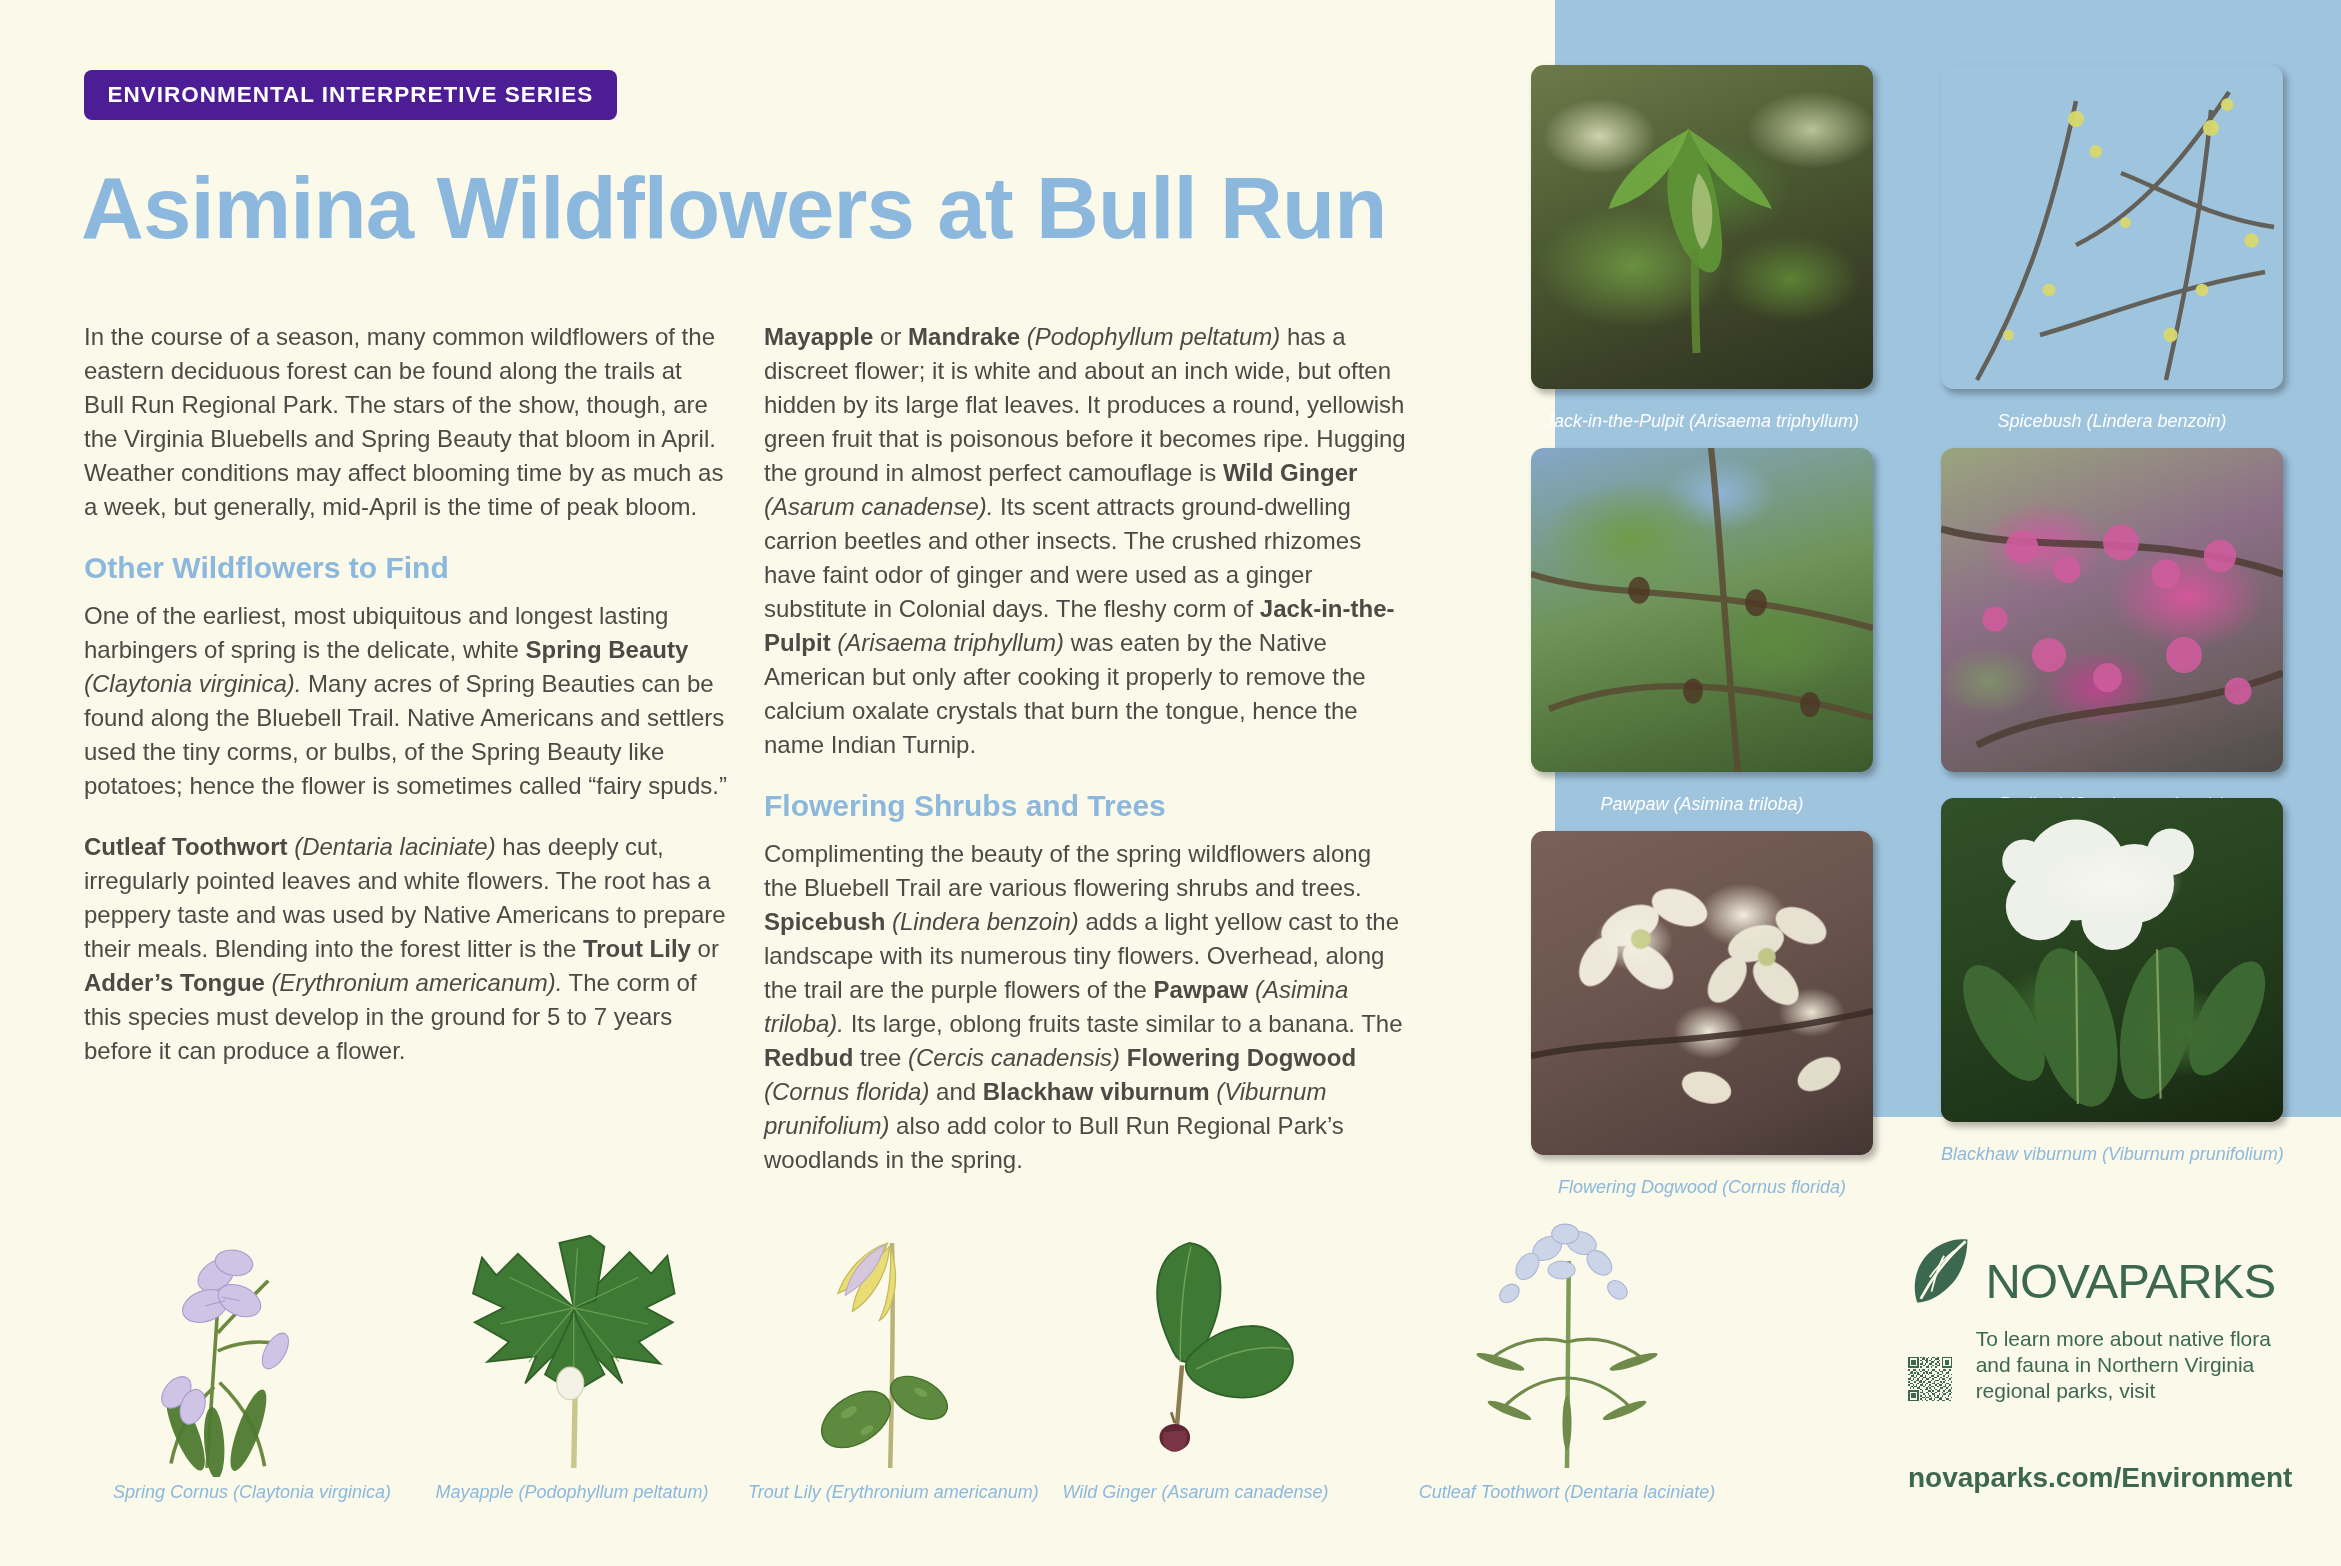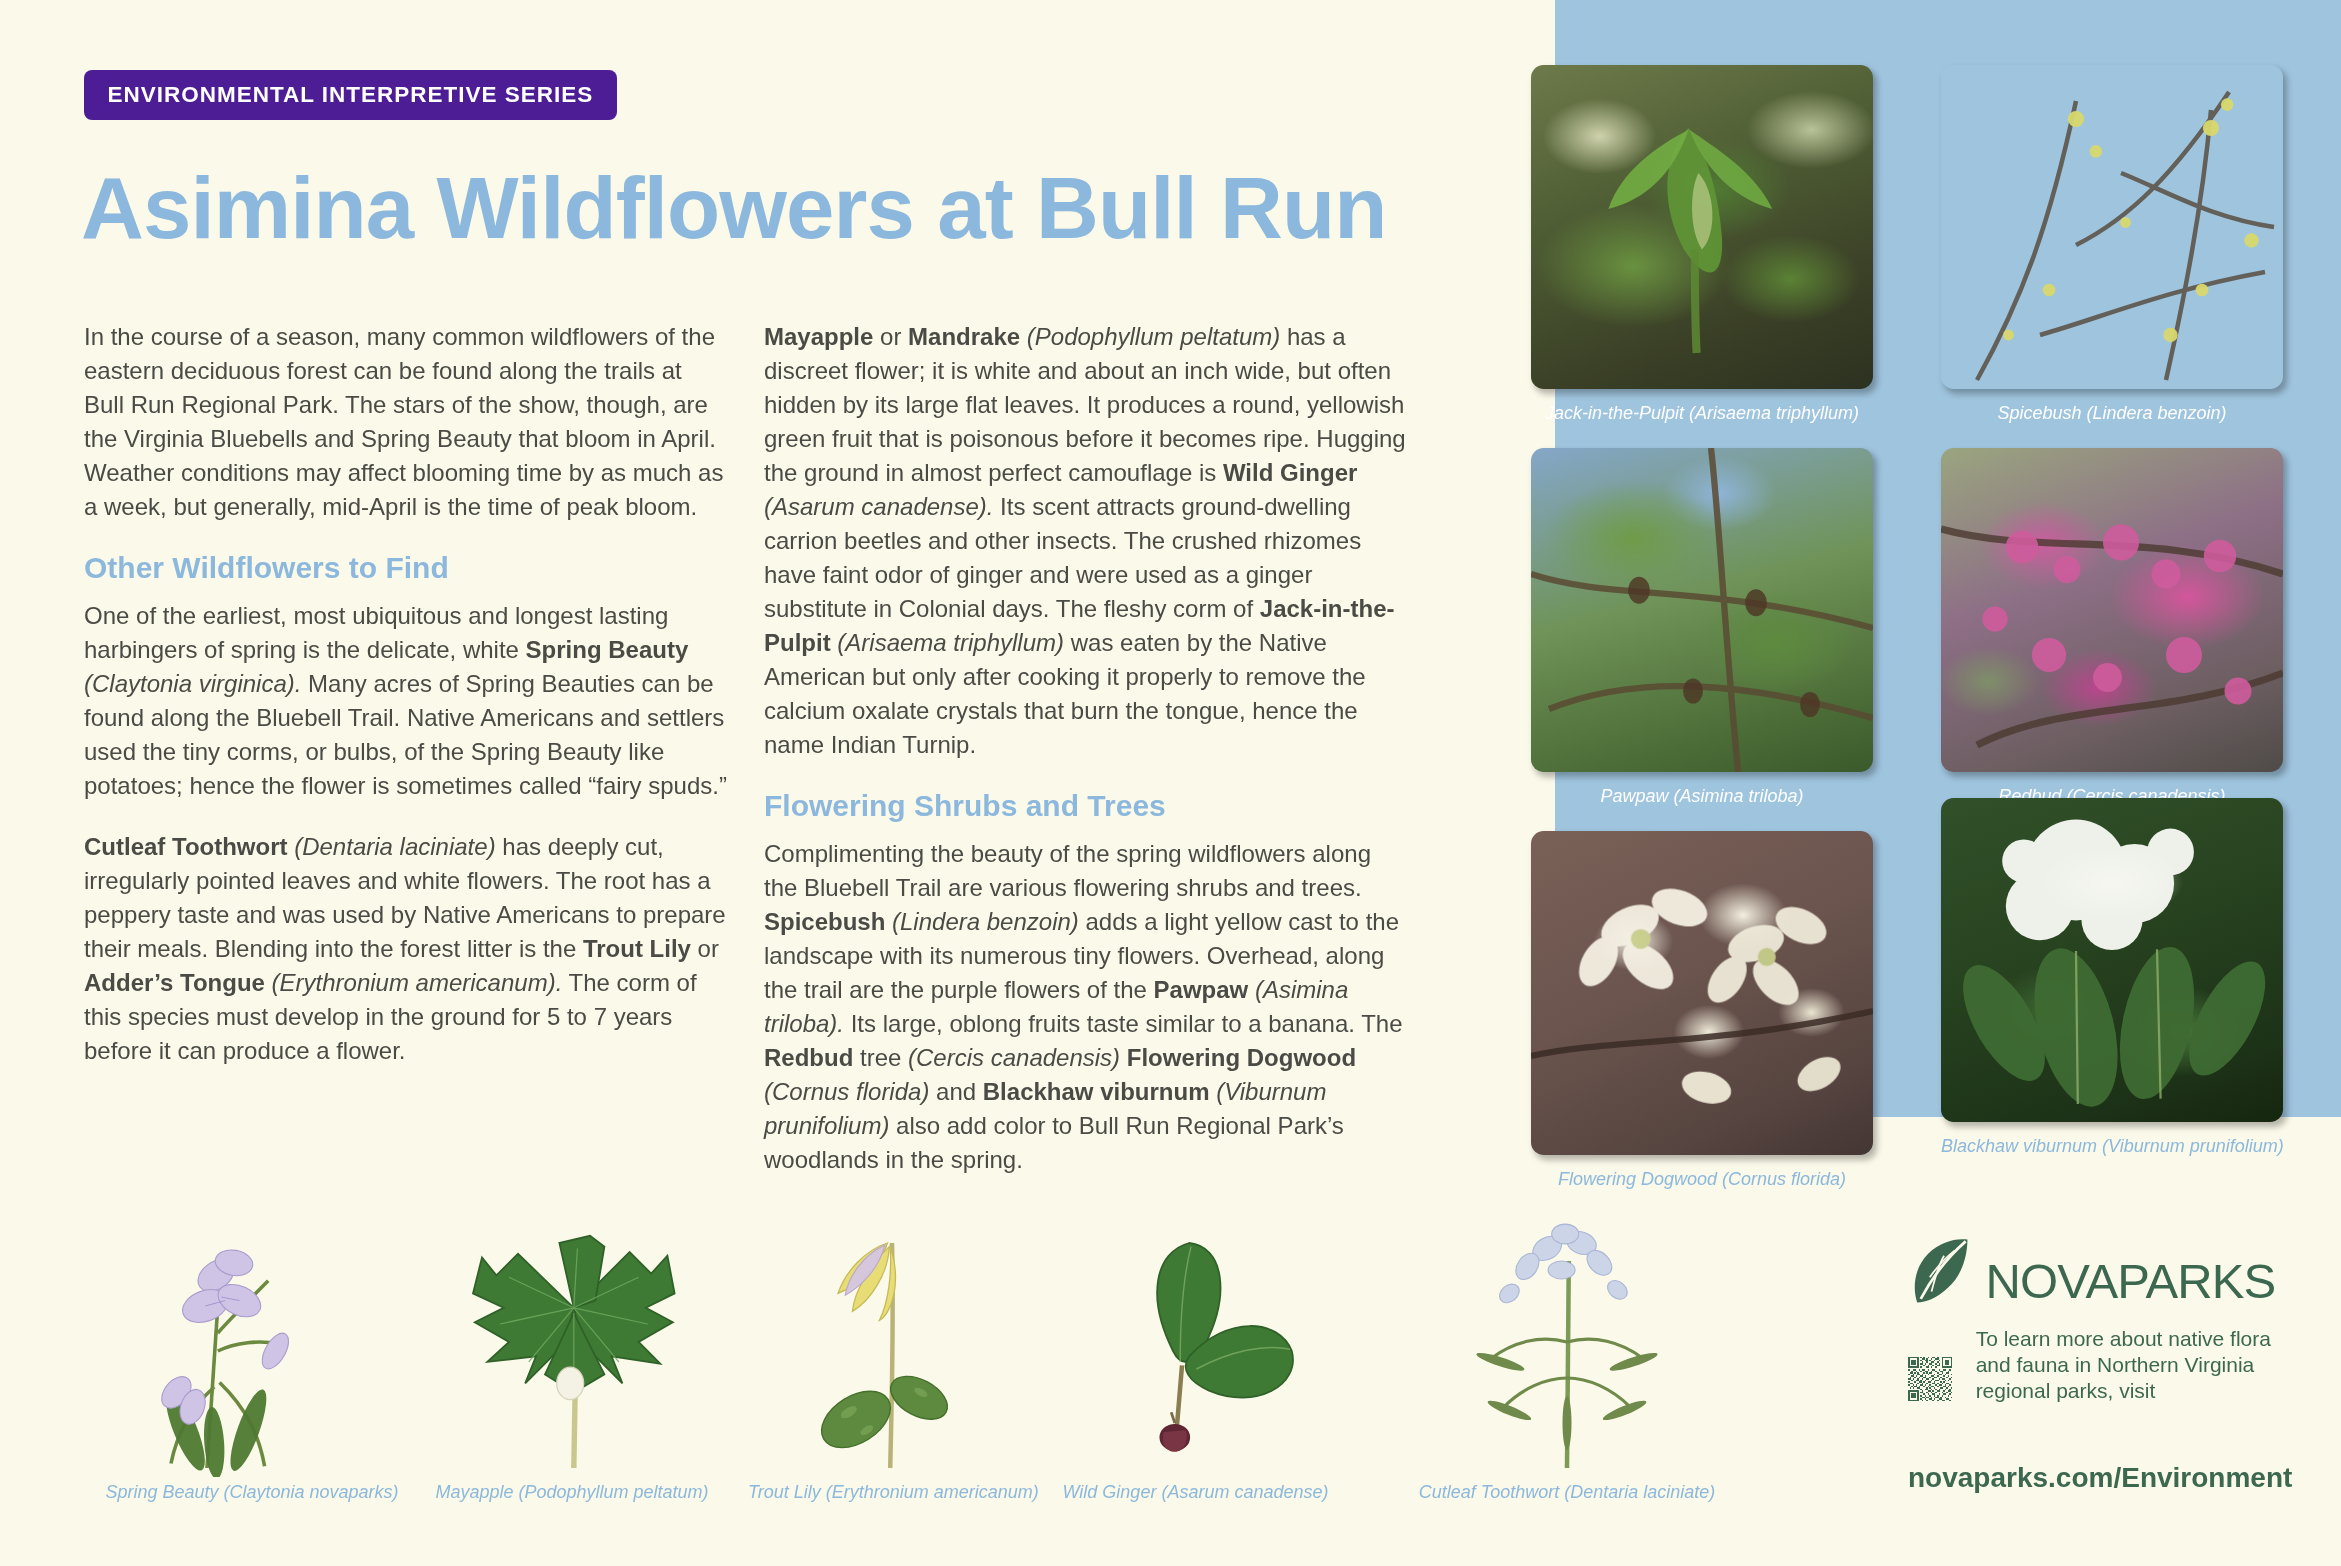--- a/index.html
+++ b/index.html
@@ -58,21 +58,21 @@
   i{font-style:italic;}
 
   
   .photo-cell{position:absolute;}
   .photo{
     width:342px;height:324px;border-radius:12.6px;
     box-shadow:3.6px 4.5px 6.3px rgba(0,0,0,.28);
     overflow:hidden;position:relative;
   }
   .photo-caption{
-    margin-top:14px;text-align:center;
+    margin-top:22px;text-align:center;
     font-size:18px;font-style:italic;
     font-family:"Liberation Sans",sans-serif;
     white-space:nowrap;
   }
   .cap-white{color:#ffffff;}
   .cap-blue{color:#8bb8dc;}
 
   
   .p-jack{background:
      radial-gradient(ellipse 108px 72px at 54% 38%, #4f7a32 0%, rgba(79,122,50,0) 70%),
@@ -328,21 +328,21 @@
           <ellipse cx="86" cy="206" rx="20" ry="13" transform="rotate(-50 86 206)"></ellipse>
           <ellipse cx="104" cy="222" rx="20" ry="13" transform="rotate(-70 104 222)"></ellipse>
           <ellipse cx="196" cy="160" rx="11" ry="22" transform="rotate(30 196 160)"></ellipse>
         </g>
         <g stroke="#8f7fc0" stroke-width="1" opacity=".7">
           <path d="M118 110 L140 104"></path>
             <path d="M156 104 L136 100"></path>
         </g>
       </svg>
     </div>
-    <div class="illus-caption">Spring Beauty (Claytonia novaparks)</div>
+    <div class="illus-caption">Spring Cornus (Claytonia virginica)</div>
   </div>
 
   <div class="illus-cell" style="left:410px;top:1207px;width:324px;">
     <div class="illus">
       <svg width="324" height="270" viewBox="0 0 360 300">
         <path d="M185 120 L182 290" stroke="#c8c78e" stroke-width="6" fill="none"></path>
         <g fill="#3e7a34" stroke="#2f6128" stroke-width="2">
           <path d="M182 112 L120 52 L96 76 L80 56 L70 96 L104 112 L72 128 L110 150 L86 172 L140 166 L128 196 L172 152 Z"></path>
           <path d="M182 112 L244 50 L268 74 L286 54 L294 96 L262 112 L292 128 L254 150 L278 174 L224 166 L236 196 L192 152 Z"></path>
           <path d="M182 112 L166 40 L200 32 L216 44 L206 104 Z"></path>

